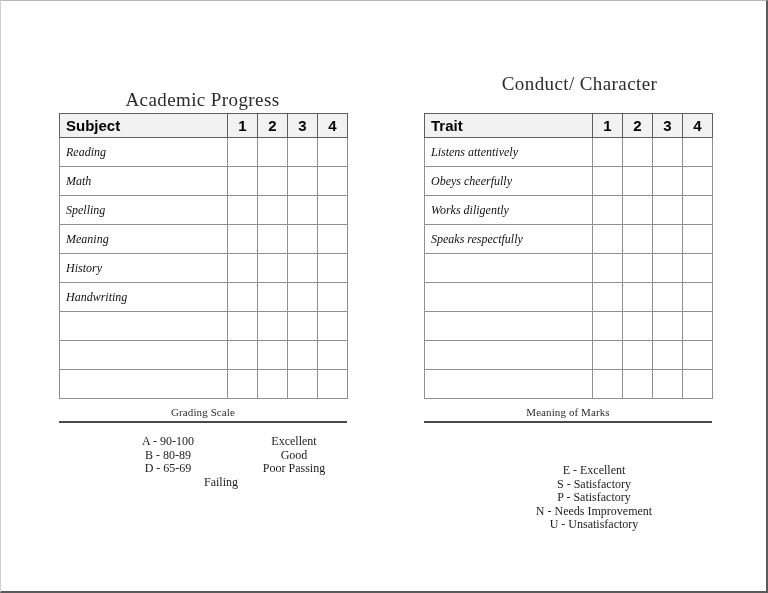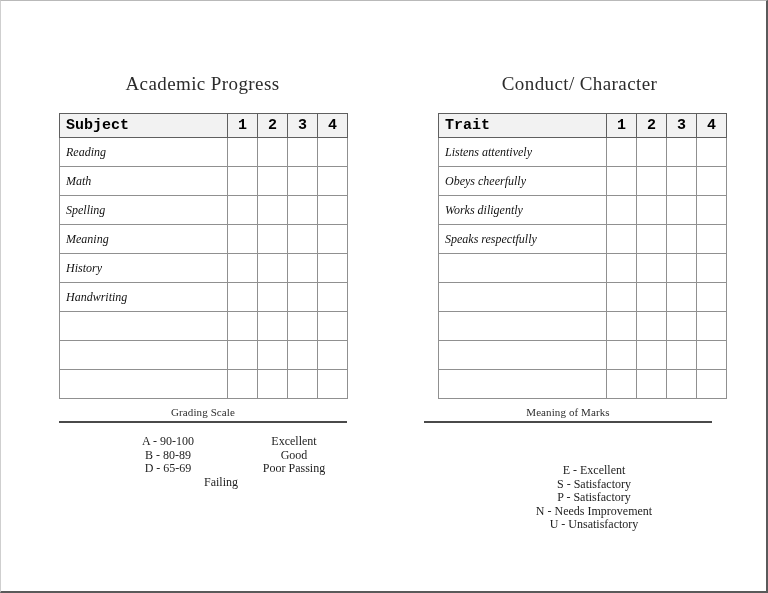--- a/index.html
+++ b/index.html
@@ -53,45 +53,45 @@
     left: 0;
     width: 383px;
     text-align: center;
     font-family: "Liberation Serif", serif;
     font-size: 19px;
     font-weight: 400;
     letter-spacing: 0.4px;
     color: #2b2b2b;
     white-space: nowrap;
   }
-  .col.left .section-title { padding-left: 10px; }
+  .col.left .section-title { padding-left: 10px; margin-top: 16px; }
   .col.right .section-title { padding-left: 4px; }
 
   
   .grade-table {
     position: absolute;
     top: 112px;
     border-collapse: collapse;
     table-layout: fixed;
     background: #ffffff;
   }
   .col.left  .grade-table { left: 58px;  width: 288px; }
-  .col.right .grade-table { left: 54px;  width: 288px; }
+  .col.right .grade-table { left: 40px;  width: 288px; }
 
   .grade-table th,
   .grade-table td {
     border: 1px solid #8a8a8a;
     padding: 0;
     margin: 0;
   }
   .grade-table thead th {
     background: #f2f2f2;
     border-color: #5f5f5f;
     height: 23px;
-    font-family: Liberation Mono, monospace;
+    font-family: Liberation Sans, sans-serif;
     font-weight: bold;
     font-size: 15px;
     color: #000000;
     text-align: left;
   }
   .grade-table thead th.subject-head {
     padding-left: 6px;
   }
   .grade-table thead th.num-head {
     text-align: center;

